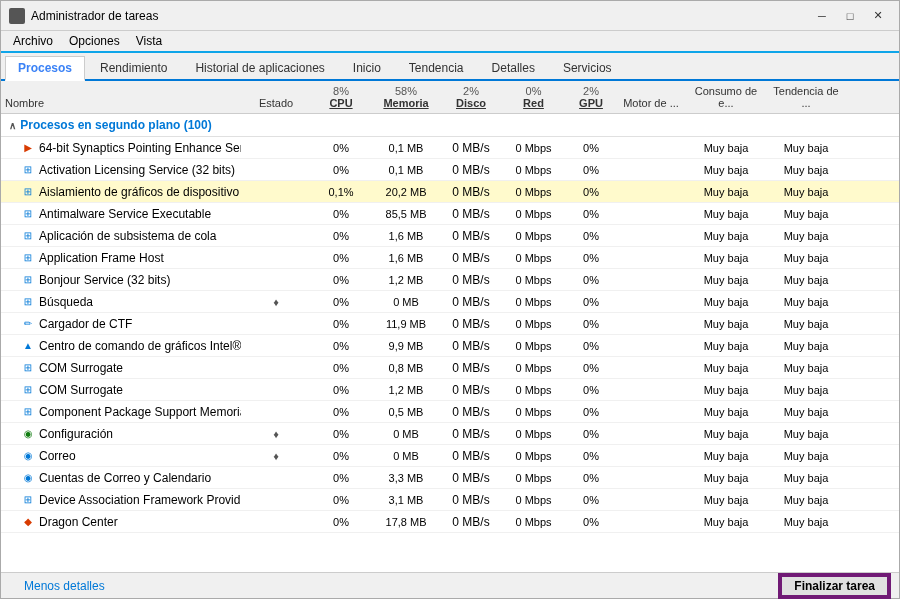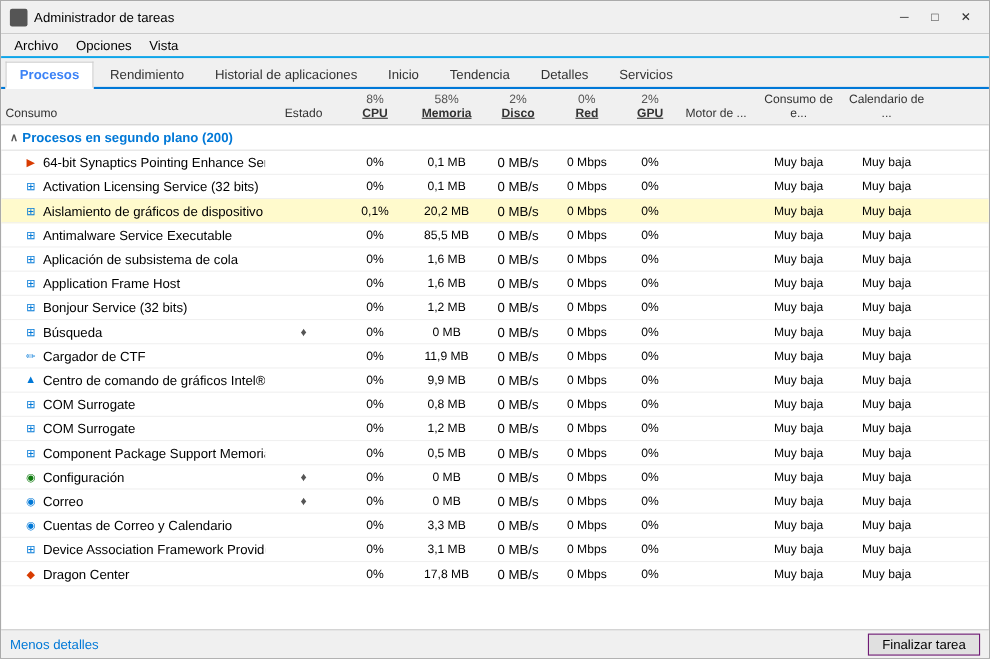--- a/index.html
+++ b/index.html
@@ -288,28 +288,30 @@
       justify-content: space-between;
       padding: 0 8px;
       border-top: 1px solid #ccc;
       flex-shrink: 0;
     }
     .status-link {
       color: #0078d7;
       cursor: pointer;
       font-size: 12px;
       text-decoration: none;
+      margin-left: 15px;
     }
     .finalizar-btn {
       background: #e0e0e0;
-      border: 1px solid #701a75;
+      border: 4px solid #701a75;
       padding: 2px 12px;
       font-size: 12px;
       cursor: pointer;
       color: #000;
+      font-weight: bold;
     }
 
     .cpu-highlight { background: #fffacc; }
   </style>
 </head>
 <body>
 
 <div class="window">
 
   <div class="title-bar">
@@ -335,21 +337,21 @@
     <div class="tab">Inicio</div>
     <div class="tab">Tendencia</div>
     <div class="tab">Detalles</div>
     <div class="tab">Servicios</div>
   </div>
 
   <div class="content">
 
     <div class="table-header-row">
       <div class="col-name">
-        <span class="th-plain">Consumo</span>
+        <span class="th-plain">Nombre</span>
       </div>
       <div class="col-estado">
         <span class="th-plain">Estado</span>
       </div>
       <div class="col-cpu">
         <div class="th-with-pct">
           <span class="th-pct">8%</span>
           <span class="th-label">CPU</span>
         </div>
       </div>
@@ -377,29 +379,29 @@
           <span class="th-label">GPU</span>
         </div>
       </div>
       <div class="col-motor">
         <span class="th-plain">Motor de ...</span>
       </div>
       <div class="col-consumo">
         <span class="th-plain">Consumo de e...</span>
       </div>
       <div class="col-tendencia">
-        <span class="th-plain">Calendario de ...</span>
+        <span class="th-plain">Tendencia de ...</span>
       </div>
     </div>
 
     <div class="scroll-area">
 
       <div class="group-header">
         <span class="chevron">∧</span>
-        <span>Procesos en segundo plano (200)</span>
+        <span>Procesos en segundo plano (100)</span>
       </div>
 
       <div id="process-rows">
           <div class="process-row">
     <div class="row-name">
       <span class="row-icon" style="color:#d83b01">▶</span>
       <span>64-bit Synaptics Pointing Enhance Service</span>
     </div>
     <div class="row-estado"></div>
     <div class="row-cpu">0%</div>

